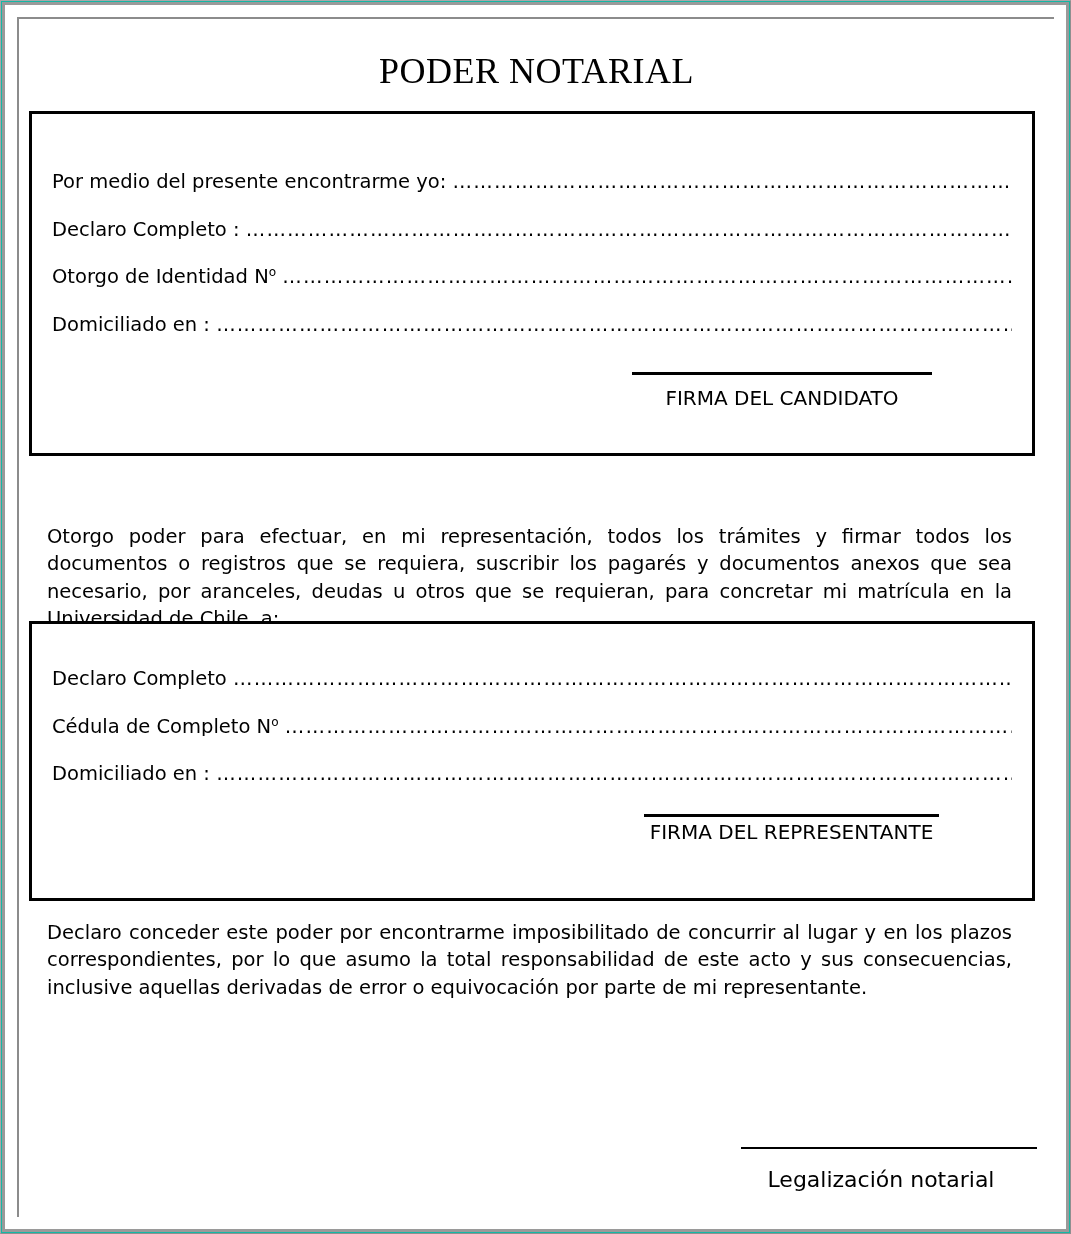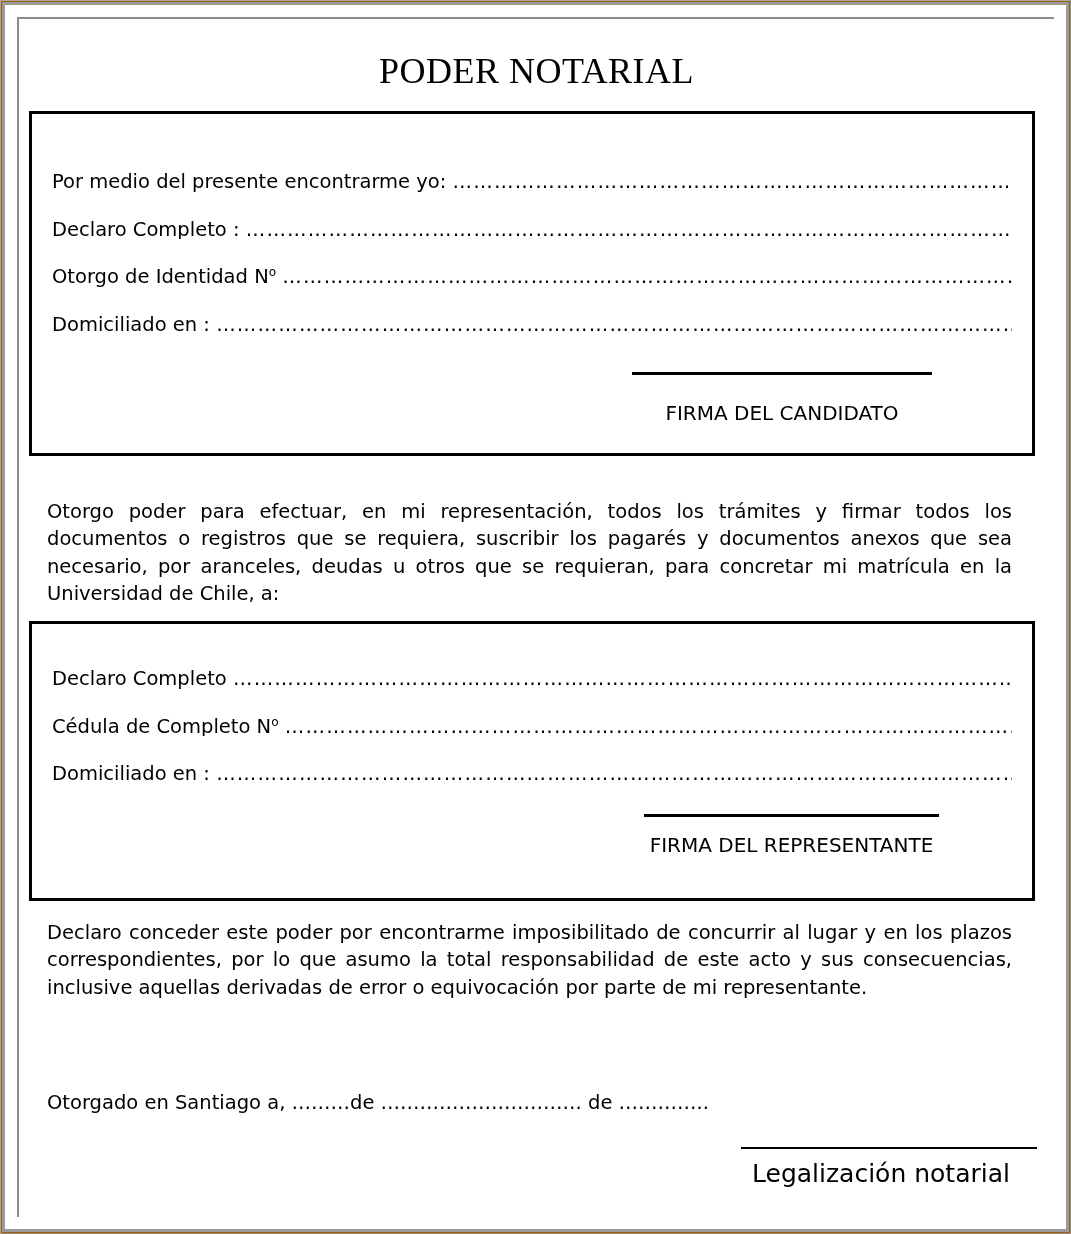--- a/index.html
+++ b/index.html
@@ -12,21 +12,21 @@
   body {
     font-family: "DejaVu Sans", sans-serif;
   }
 
   
   .frame-outer {
     position: relative;
     width: 1071px;
     height: 1234px;
     box-sizing: border-box;
-    background: #a16207;
+    background: #14b8a6;
     border-top: 1px solid #a8a8a8;
     border-left: 1px solid #a8a8a8;
     border-right: 1px solid #8f8f8f;
     border-bottom: 1px solid #8f8f8f;
   }
   .frame-b1 {
     position: absolute;
     left: 1px; top: 1px; right: 1px; bottom: 1px;
     box-sizing: border-box;
     border: 3px solid #9a9a9a;
@@ -157,44 +157,44 @@
     font-size: 20px;
     color: #000000;
     white-space: nowrap;
   }
 
   #sig-candidate {
     left: 600px;
     top: 258px;
     width: 300px;
   }
-  #sig-candidate .sig-label { margin-top: 26px; }
+  #sig-candidate .sig-label { margin-top: 11px; }
 
   #sig-representative {
     left: 612px;
     top: 190px;
     width: 295px;
   }
-  #sig-representative .sig-label { margin-top: 16px; }
+  #sig-representative .sig-label { margin-top: 3px; }
 
   
   .para {
     position: absolute;
     left: 28px;
     width: 965px;
     font-family: "DejaVu Sans", sans-serif;
     font-size: 19.5px;
     color: #000000;
     text-align: justify;
     text-justify: inter-word;
     line-height: 1.40;
     margin: 0;
   }
 
-  #para-grant { top: 479px; }
+  #para-grant { top: 504px; }
   #para-declare { top: 900px; }
 
   #line-otorgado {
     position: absolute;
     left: 28px;
     top: 1072px;
     width: 960px;
     font-family: "DejaVu Sans", sans-serif;
     font-size: 19.5px;
     color: #000000;
@@ -207,26 +207,26 @@
     left: 722px;
     top: 1128px;
     width: 296px;
   }
   #notary-block .notary-line {
     border-top: 2px solid #000000;
     height: 0;
   }
   #notary-block .notary-label {
     font-family: "DejaVu Sans", sans-serif;
-    font-size: 25px;
+    font-size: 22px;
     color: #000000;
     text-align: center;
     white-space: nowrap;
     padding-right: 16px;
-    margin-top: 10px;
+    margin-top: 18px;
   }
 </style>
 </head>
 <body>
 
 <div class="frame-outer">
  <div class="frame-b1">
   <div class="frame-b2">
    <div class="frame-b3">
     <div class="frame-b4">
@@ -275,21 +275,20 @@
      </div>
 
      <div class="sig-block" id="sig-representative">
        <div class="sig-line"></div>
        <div class="sig-label">FIRMA DEL REPRESENTANTE</div>
      </div>
    </div>
 
    <p class="para" id="para-declare">Declaro conceder este poder por encontrarme imposibilitado de concurrir al lugar y en  los plazos correspondientes, por lo que asumo la total responsabilidad de este acto y sus consecuencias, inclusive aquellas derivadas de error o equivocación por parte de mi representante.</p>
 
-   <div id="line-otorgado">Otorgado en Santiago a, ………de …………………………. de …………..</div>
 
    <div id="notary-block">
      <div class="notary-line"></div>
      <div class="notary-label">Legalización notarial</div>
    </div>
 
  </div>
 </div>
 
 </body></html>

